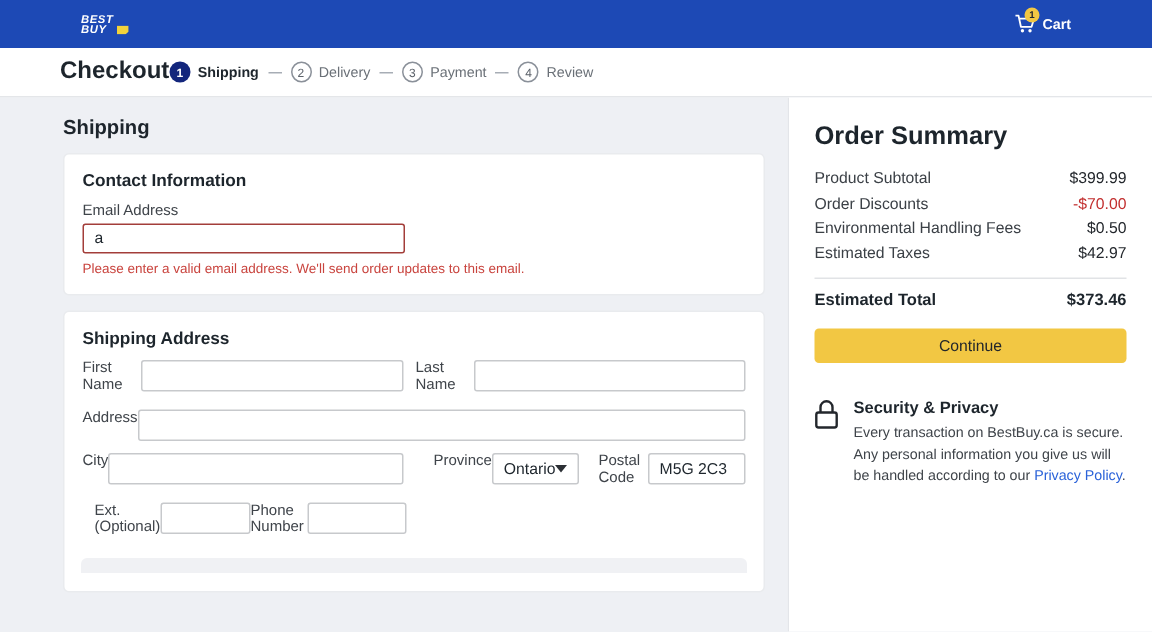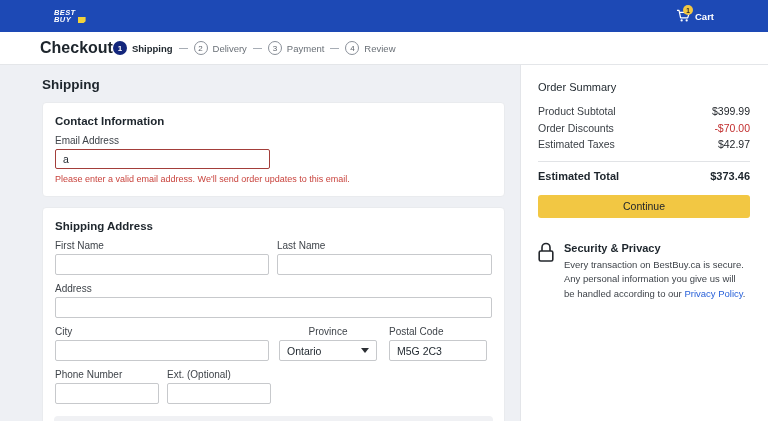--- a/index.html
+++ b/index.html
@@ -48,38 +48,38 @@
 
   .field-label { font-size:10px; color:#3f444a; margin-bottom:3px; display:block; }
   .text-input { height:21px; border:1px solid #c7c9cc; border-radius:2px;
     padding:0 7px; font-size:10.5px; font-family:inherit; color:#1d252c; width:100%;
     background:#fff; }
   .input-error { border:1.5px solid #a33e3a; }
   .error-text { font-size:9px; color:#c9443e; margin-top:5px; }
 
   .email-input { width:215px; height:20px; }
   .form-row { display:flex; margin-top:8px; }
-  .field { display:flex; flex-direction:column; }
+  .field { display:flex; }
   .w-half { width:214px; } .w-half2 { flex:1; margin-left:8px; }
   .w-full { width:100%; }
-  .w-city { width:214px; } .w-prov { width:98px; margin-left:10px;text-align:center; }
+  .w-city { width:214px; } .w-prov { width:98px; margin-left:20px;text-align:center; }
   .w-postal { width:98px; margin-left:12px; }
   .w-phone { width:104px; } .w-ext { width:104px; margin-left:8px; }
 
   .select-box { height:21px; border:1px solid #c7c9cc; border-radius:2px; background:#fff;
     padding:0 7px; font-size:10.5px; color:#1d252c; display:flex; align-items:center;
     justify-content:space-between; cursor:pointer; }
   .select-arrow { width:0; height:0; border-left:4px solid transparent;
     border-right:4px solid transparent; border-top:5px solid #2b2f34; }
 
   .next-section-bar { height:10px; background:#f0f1f4; border-radius:4px 4px 0 0;
     margin:12px -1px 0 -1px; }
 
   
-  .os-title { font-size:11px; font-weight:normal; color:#1d252c; margin-bottom:10px; }
+  .os-title { font-size:17px; font-weight:bold; color:#1d252c; margin-bottom:10px; }
   .os-row { display:flex; justify-content:space-between; font-size:10.5px;
     line-height:16.5px;gap:39px; }
   .os-row .lbl { color:#3b4046; }
   .os-row .val { color:#23272c; }
   .os-row .val.red { color:#c22f2f; }
   .os-divider { height:1px; background:#e1e3e6; margin:8px 0; }
   .os-total { display:flex; justify-content:space-between; font-size:11px;
     font-weight:bold; color:#1d252c; }
   .continue-btn { margin-top:13px; width:100%; height:23px; background:#f2c743;
     border:none; border-radius:3px; font-family:inherit; font-size:10.5px;
@@ -183,44 +183,48 @@
             <span class="select-arrow"></span>
           </div>
         </div>
         <div class="field w-postal">
           <label class="field-label">Postal Code</label>
           <input class="text-input" type="text" value="M5G 2C3" style="">
         </div>
       </div>
 
       <div class="form-row">
+        <div class="field w-ext">
+          <label class="field-label">Ext. (Optional)</label>
+          <input class="text-input" type="text" style="">
+        </div>
         <div class="field w-phone">
           <label class="field-label">Phone Number</label>
           <input class="text-input" type="text" style="">
         </div>
-        <div class="field w-ext">
-          <label class="field-label">Ext. (Optional)</label>
-          <input class="text-input" type="text" style="">
-        </div>
       </div>
 
       <div class="next-section-bar"></div>
     </div>
   </div>
 
   <div class="right-pane">
     <div class="os-title">Order Summary</div>
 
     <div class="os-row">
       <span class="lbl">Product Subtotal</span>
       <span class="val">$399.99</span>
     </div>
     <div class="os-row">
       <span class="lbl">Order Discounts</span>
       <span class="val red">-$70.00</span>
+    </div>
+    <div class="os-row">
+      <span class="lbl">Environmental Handling Fees</span>
+      <span class="val">$0.50</span>
     </div>
     <div class="os-row">
       <span class="lbl">Estimated Taxes</span>
       <span class="val">$42.97</span>
     </div>
 
     <div class="os-divider"></div>
 
     <div class="os-total">
       <span>Estimated Total</span>

